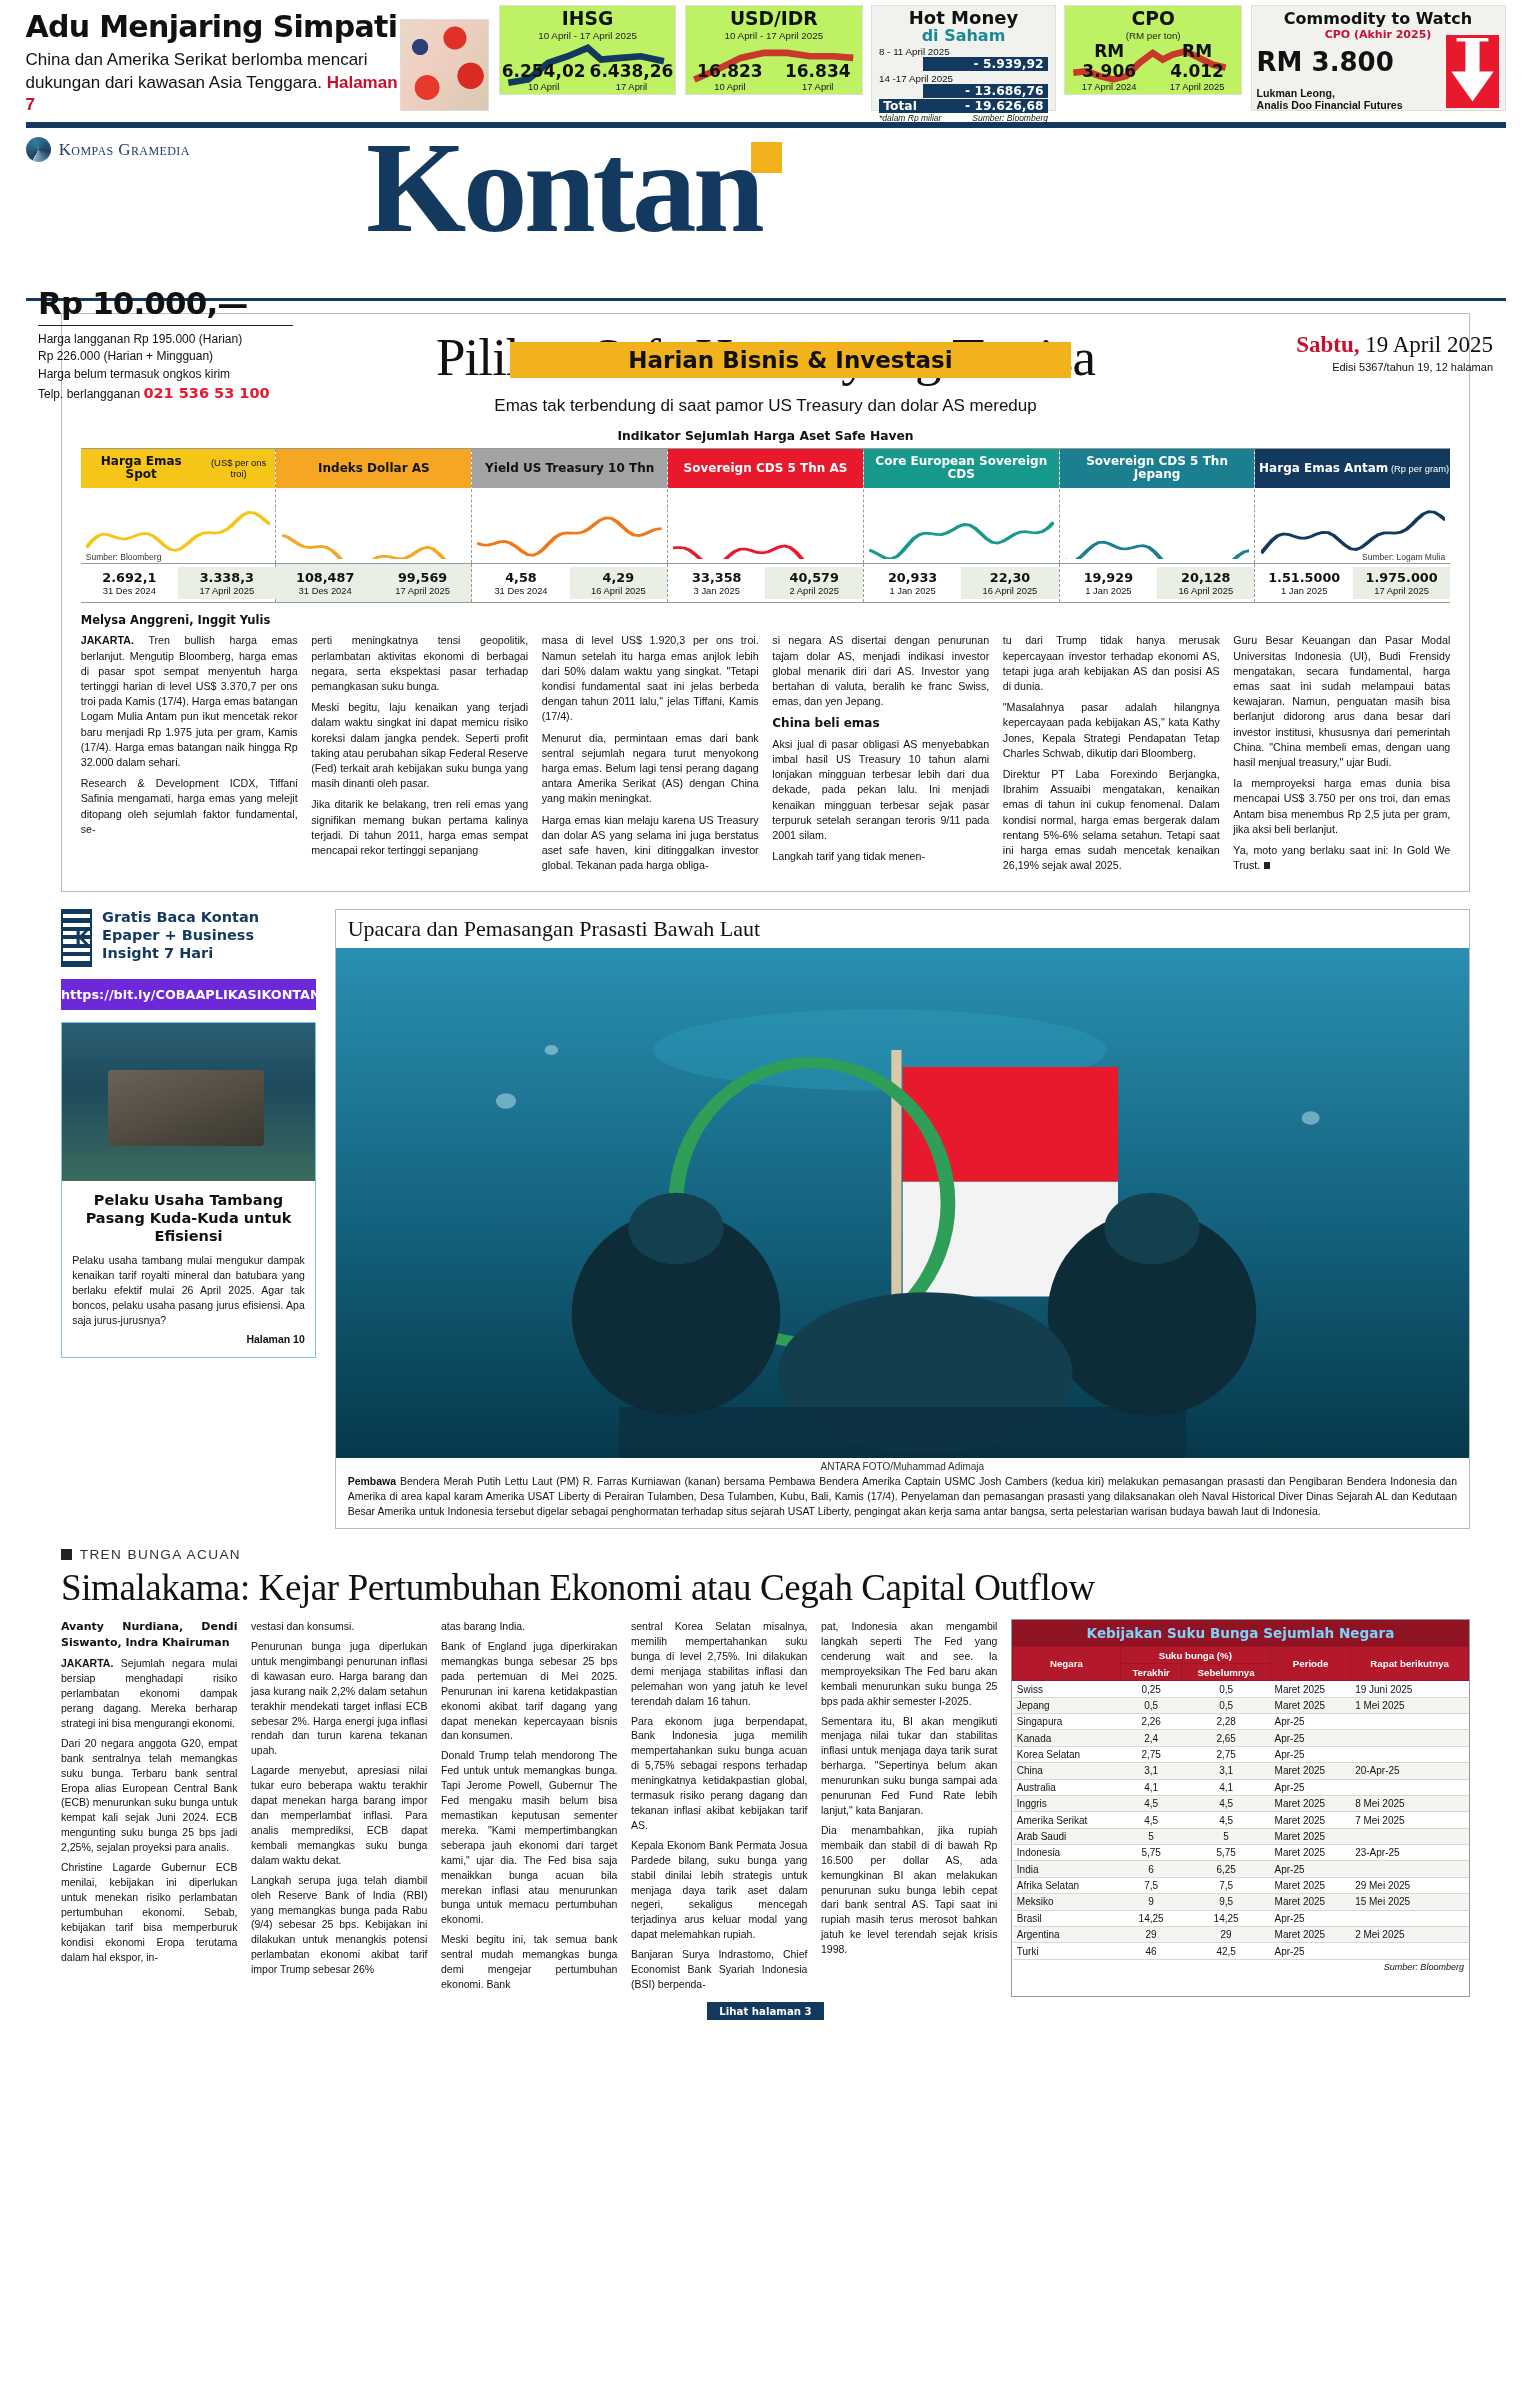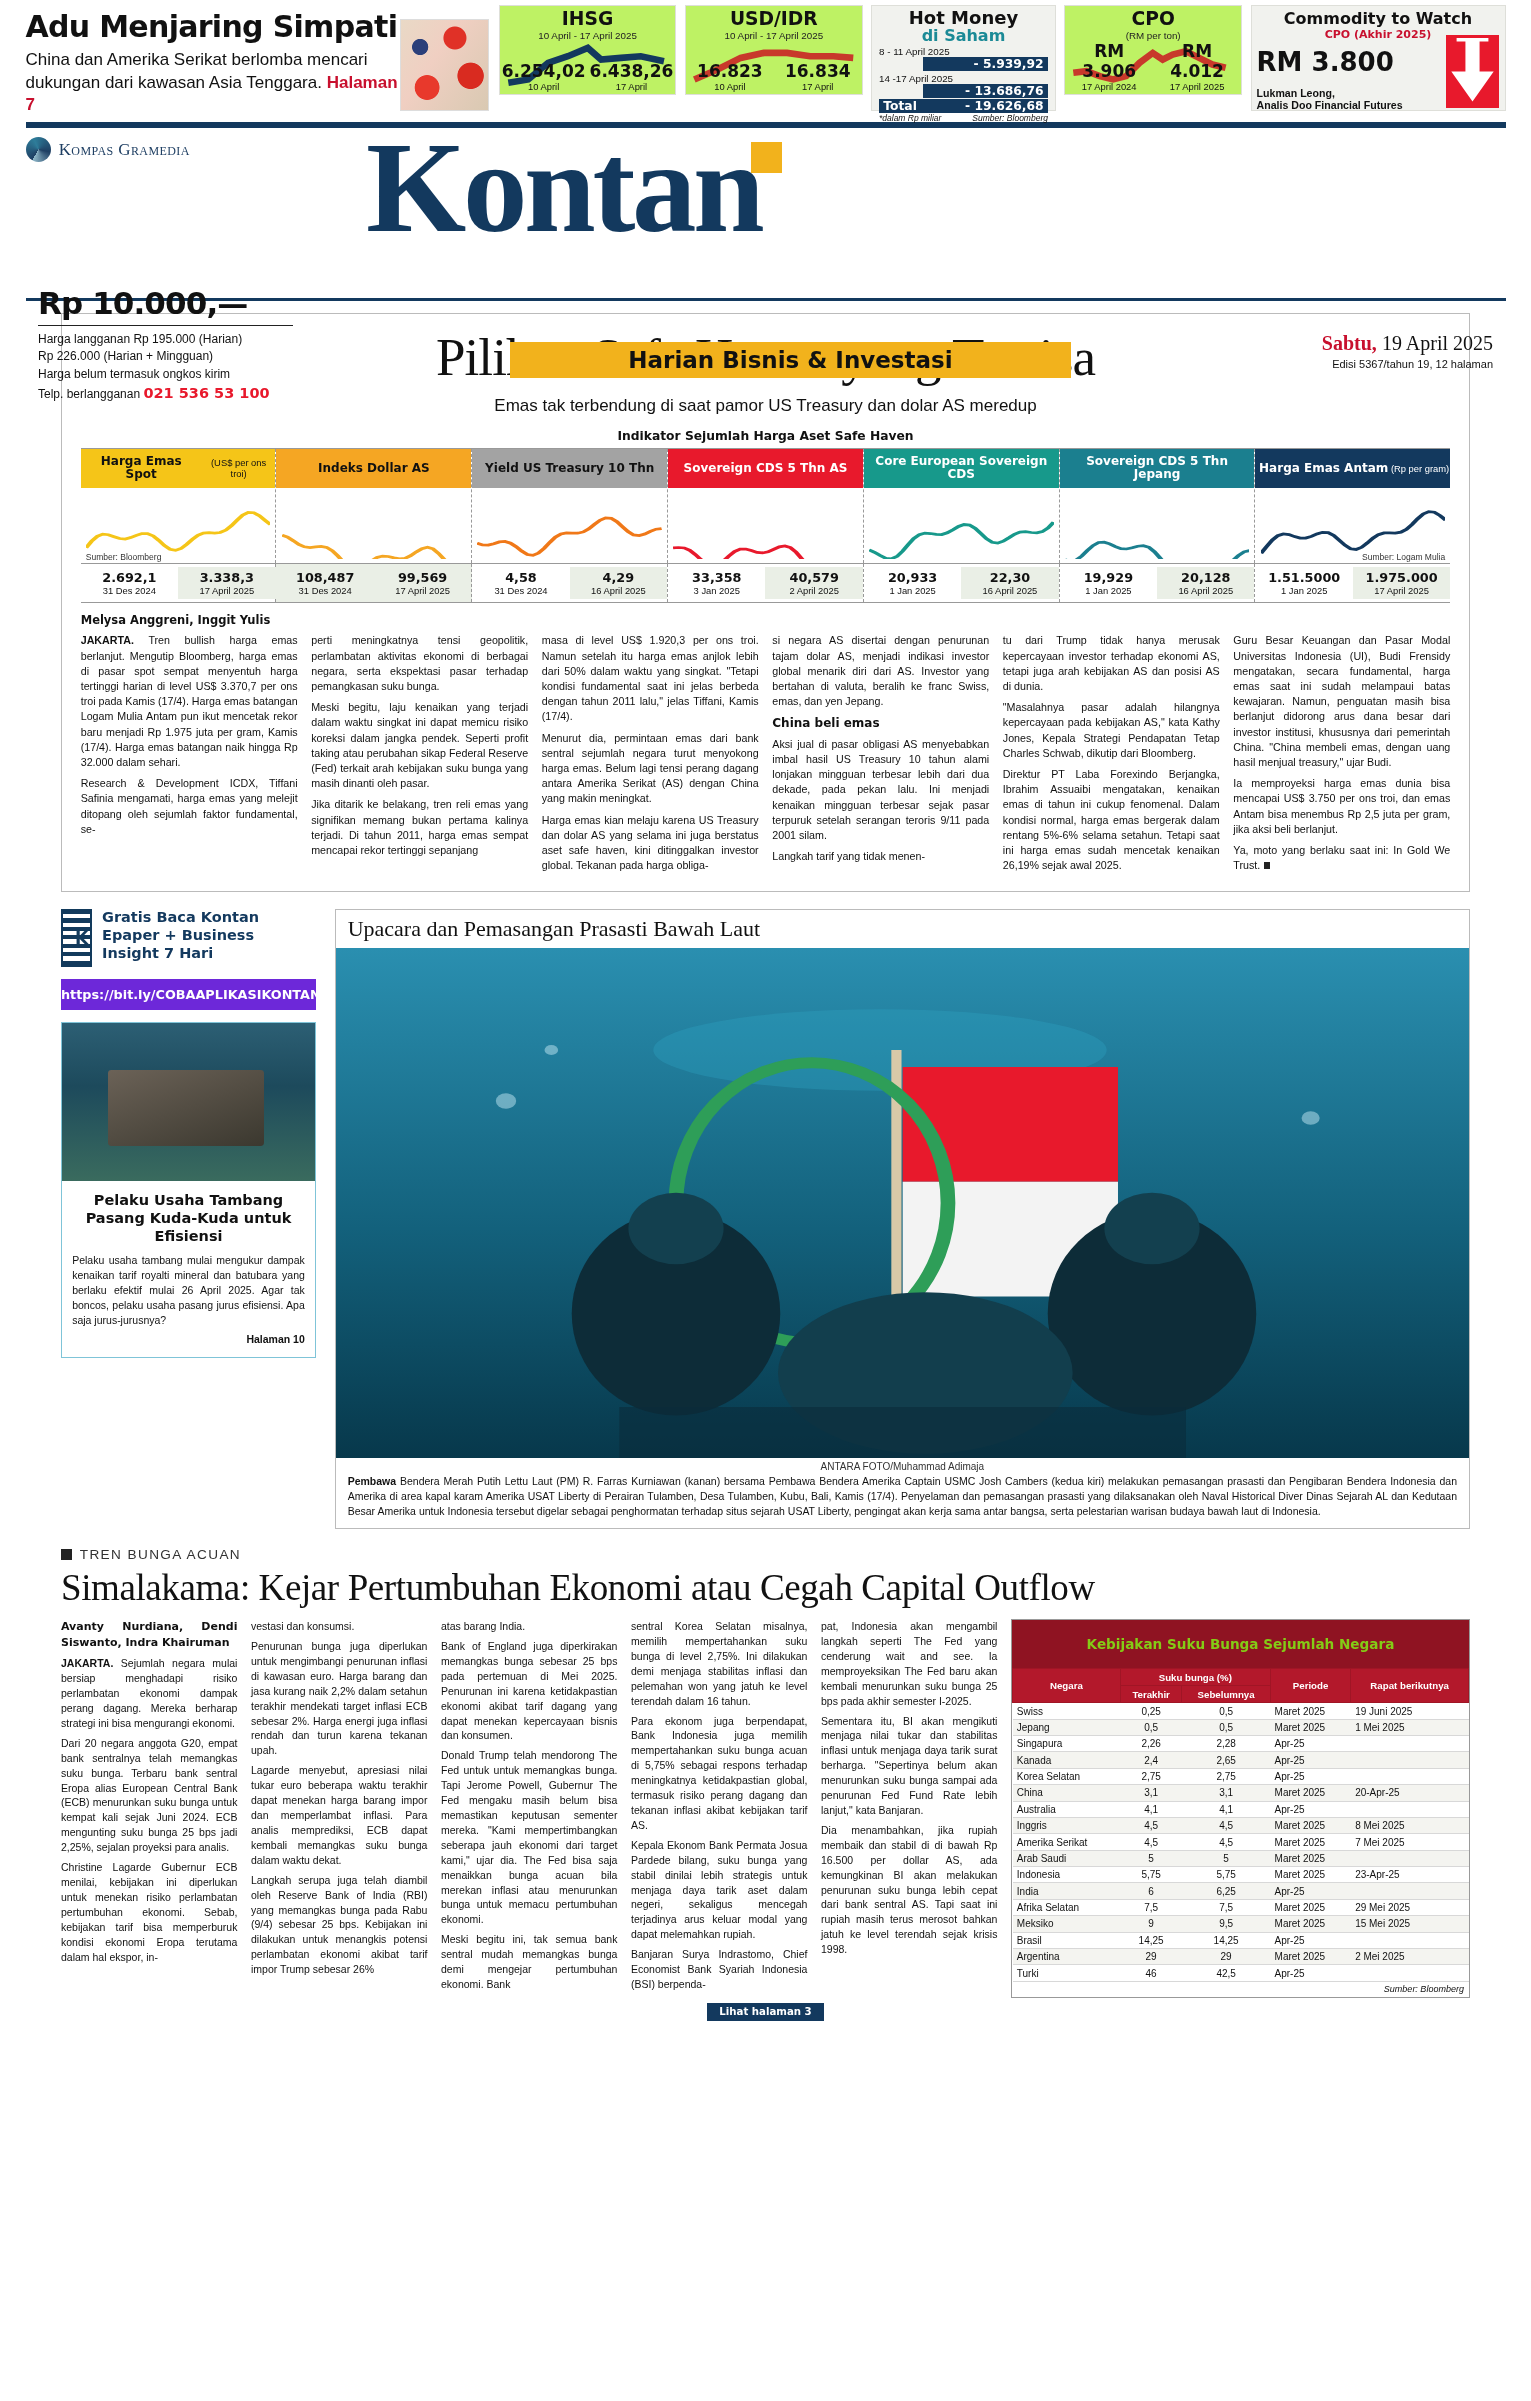--- a/index.html
+++ b/index.html
@@ -75,21 +75,21 @@
   .price-big { font-size: 31px; font-weight: 700; font-family: "DejaVu Sans", sans-serif; letter-spacing: -0.9px; }
   .price-rule { border-top: 1.7px solid #222; margin: 3.4px 0 5.1px 0; width: 255px; }
   .price-lines { font-size: 12px; line-height: 1.45; }
   .tel-num { color: #e8192c; font-weight: 900; font-size: 14.5px; font-family: "DejaVu Sans", sans-serif; }
 
   .tagline { position: absolute; left: 510px; top: 214px; width: 561px; height: 36px; background: #f2b21c;
              display: flex; align-items: center; justify-content: center; }
   .tagline span { font-size: 23px; font-weight: 900; font-family: "DejaVu Sans", sans-serif; }
 
   .dateblock { position: absolute; right: 38px; top: 204px; text-align: right; }
-  .dateblock .dl { font-size: 20px; font-family: "Liberation Serif", serif; }
+  .dateblock .dl { font-size: 23px; font-family: "Liberation Serif", serif; }
   .dateblock .dl b { color: #c8102e; font-weight: 700; }
   .dateblock .ed { font-size: 11px; margin-top: 2.6px; }
 
   .rule-thin { height: 2.6px; background: #13395e; margin: 0 25.5px; }
 
   
   .lead { margin: 12px 61px 0 61px; border: 0.9px solid #bbb; padding: 15.3px 18.7px 12px 18.7px; }
   .lead h1 { text-align: center; font-family: "Liberation Serif", serif; font-size: 53px; font-weight: 400; letter-spacing: -0.9px; line-height: 1.06; }
   .lead .dek { text-align: center; font-size: 17px; margin-top: 10.2px; font-family: "Liberation Sans", sans-serif; }
 
@@ -158,21 +158,21 @@
   .sec-title { margin: 3.4px 61px 0 61px; font-family: "Liberation Serif", serif; font-size: 37px; font-weight: 400; letter-spacing: -0.4px; }
 
   .sec-body { display: flex; gap: 13.6px; margin: 10.2px 61px 0 61px; }
   .sec-cols { display: flex; gap: 13.6px; flex: 1; font-size: 10.5px; line-height: 1.42; text-align: justify; }
   .sec-cols > div { flex: 1; }
   .sec-cols p { margin-bottom: 5.1px; }
   .sec-byline { font-size: 11px; font-weight: 900; margin-bottom: 6px; font-family: "DejaVu Sans", sans-serif; }
 
   
   .ratebox { width: 459px; border: 0.9px solid #999; }
-  .rate-head { background: #8f1322; color: #84cc16; text-align: center; font-size: 13.6px; font-weight: 900; padding: 16px 0; font-family: "DejaVu Sans", sans-serif; }
+  .rate-head { background: #8f1322; color: #7dd3fc; text-align: center; font-size: 13.6px; font-weight: 900; padding: 5px 0; font-family: "DejaVu Sans", sans-serif; }
   table.rates { width: 100%; border-collapse: collapse; font-size: 10px; }
   table.rates th { background: #b3182b; color: #fff; font-weight: 900; padding: 2.6px 3.4px; border: 0.9px solid #a01525; font-size: 9.7px; }
   table.rates td { padding: 2.2px 4.3px; border-bottom: 0.9px solid #d8d8d8; }
   table.rates tr:nth-child(even) td { background: #f4f4f0; }
   table.rates td.num { text-align: center; }
   .rate-src { font-size: 9px; text-align: right; padding: 2.6px 5.1px; font-style: italic; }
   .jump { background: #13395e; color: #fff; font-size: 10.2px; font-weight: 700; display: inline-block; padding: 3.4px 12px; font-family: "DejaVu Sans", sans-serif; }
 </style>
 </head>
 <body>

